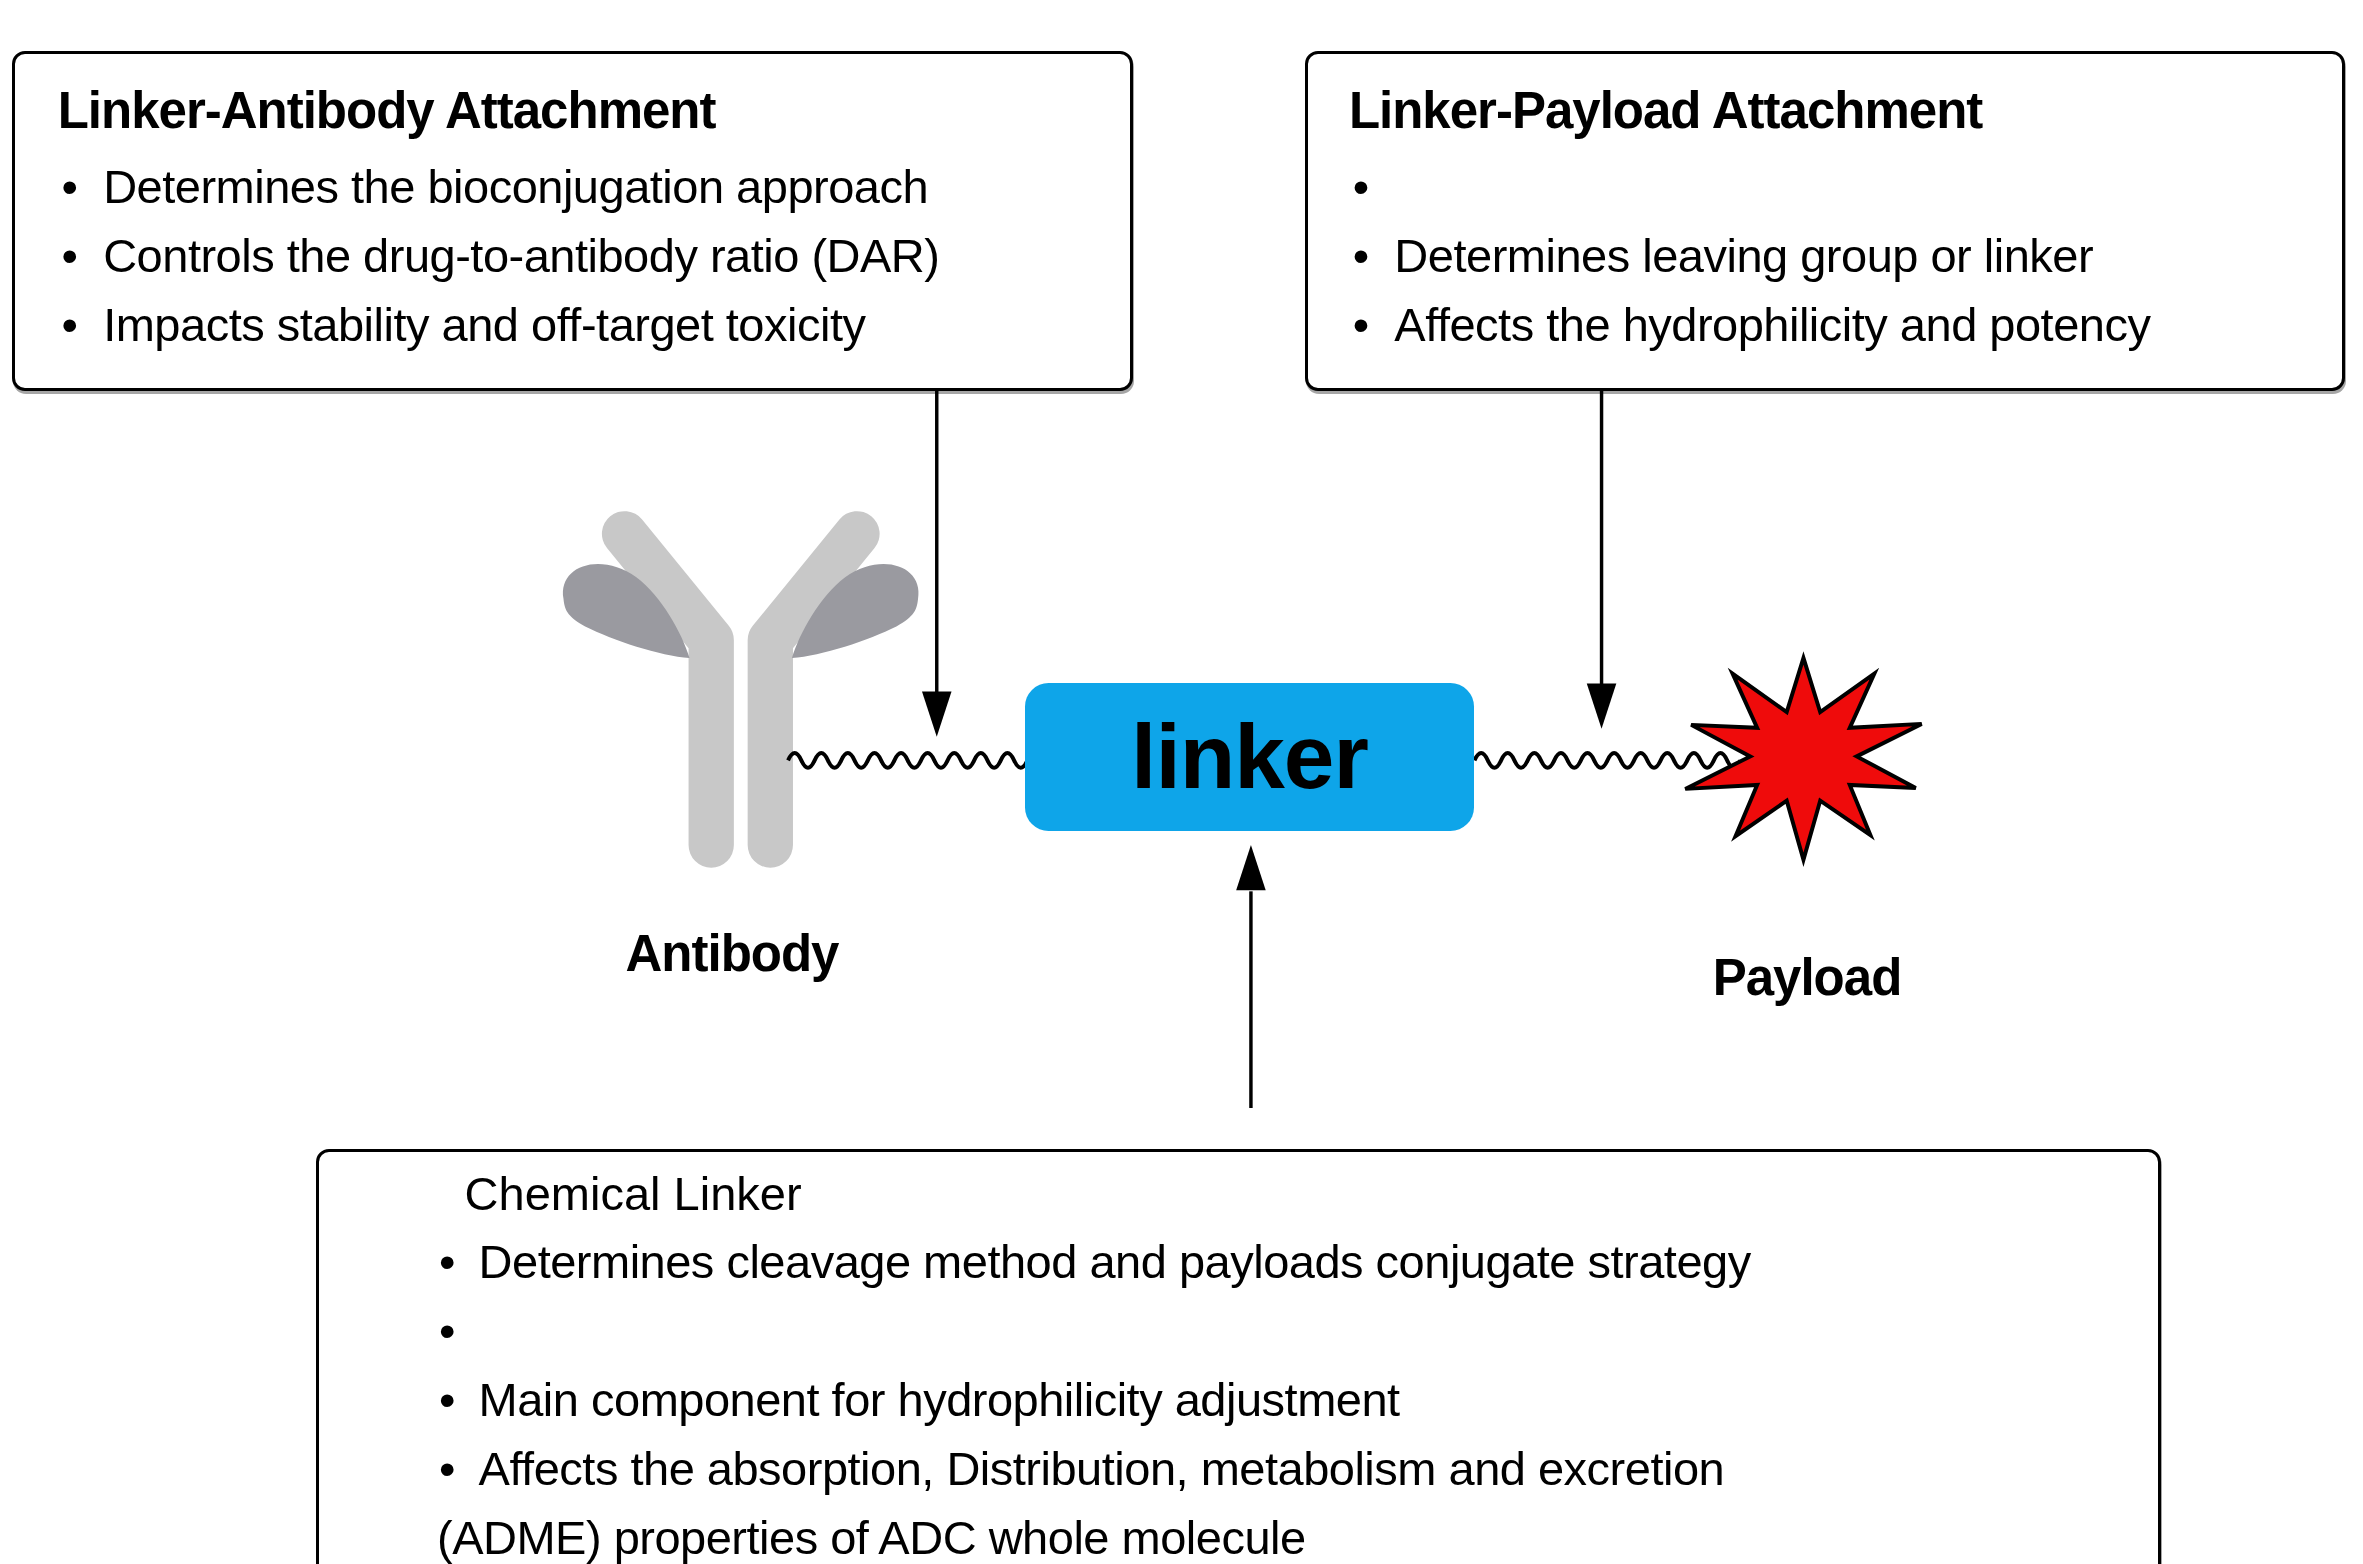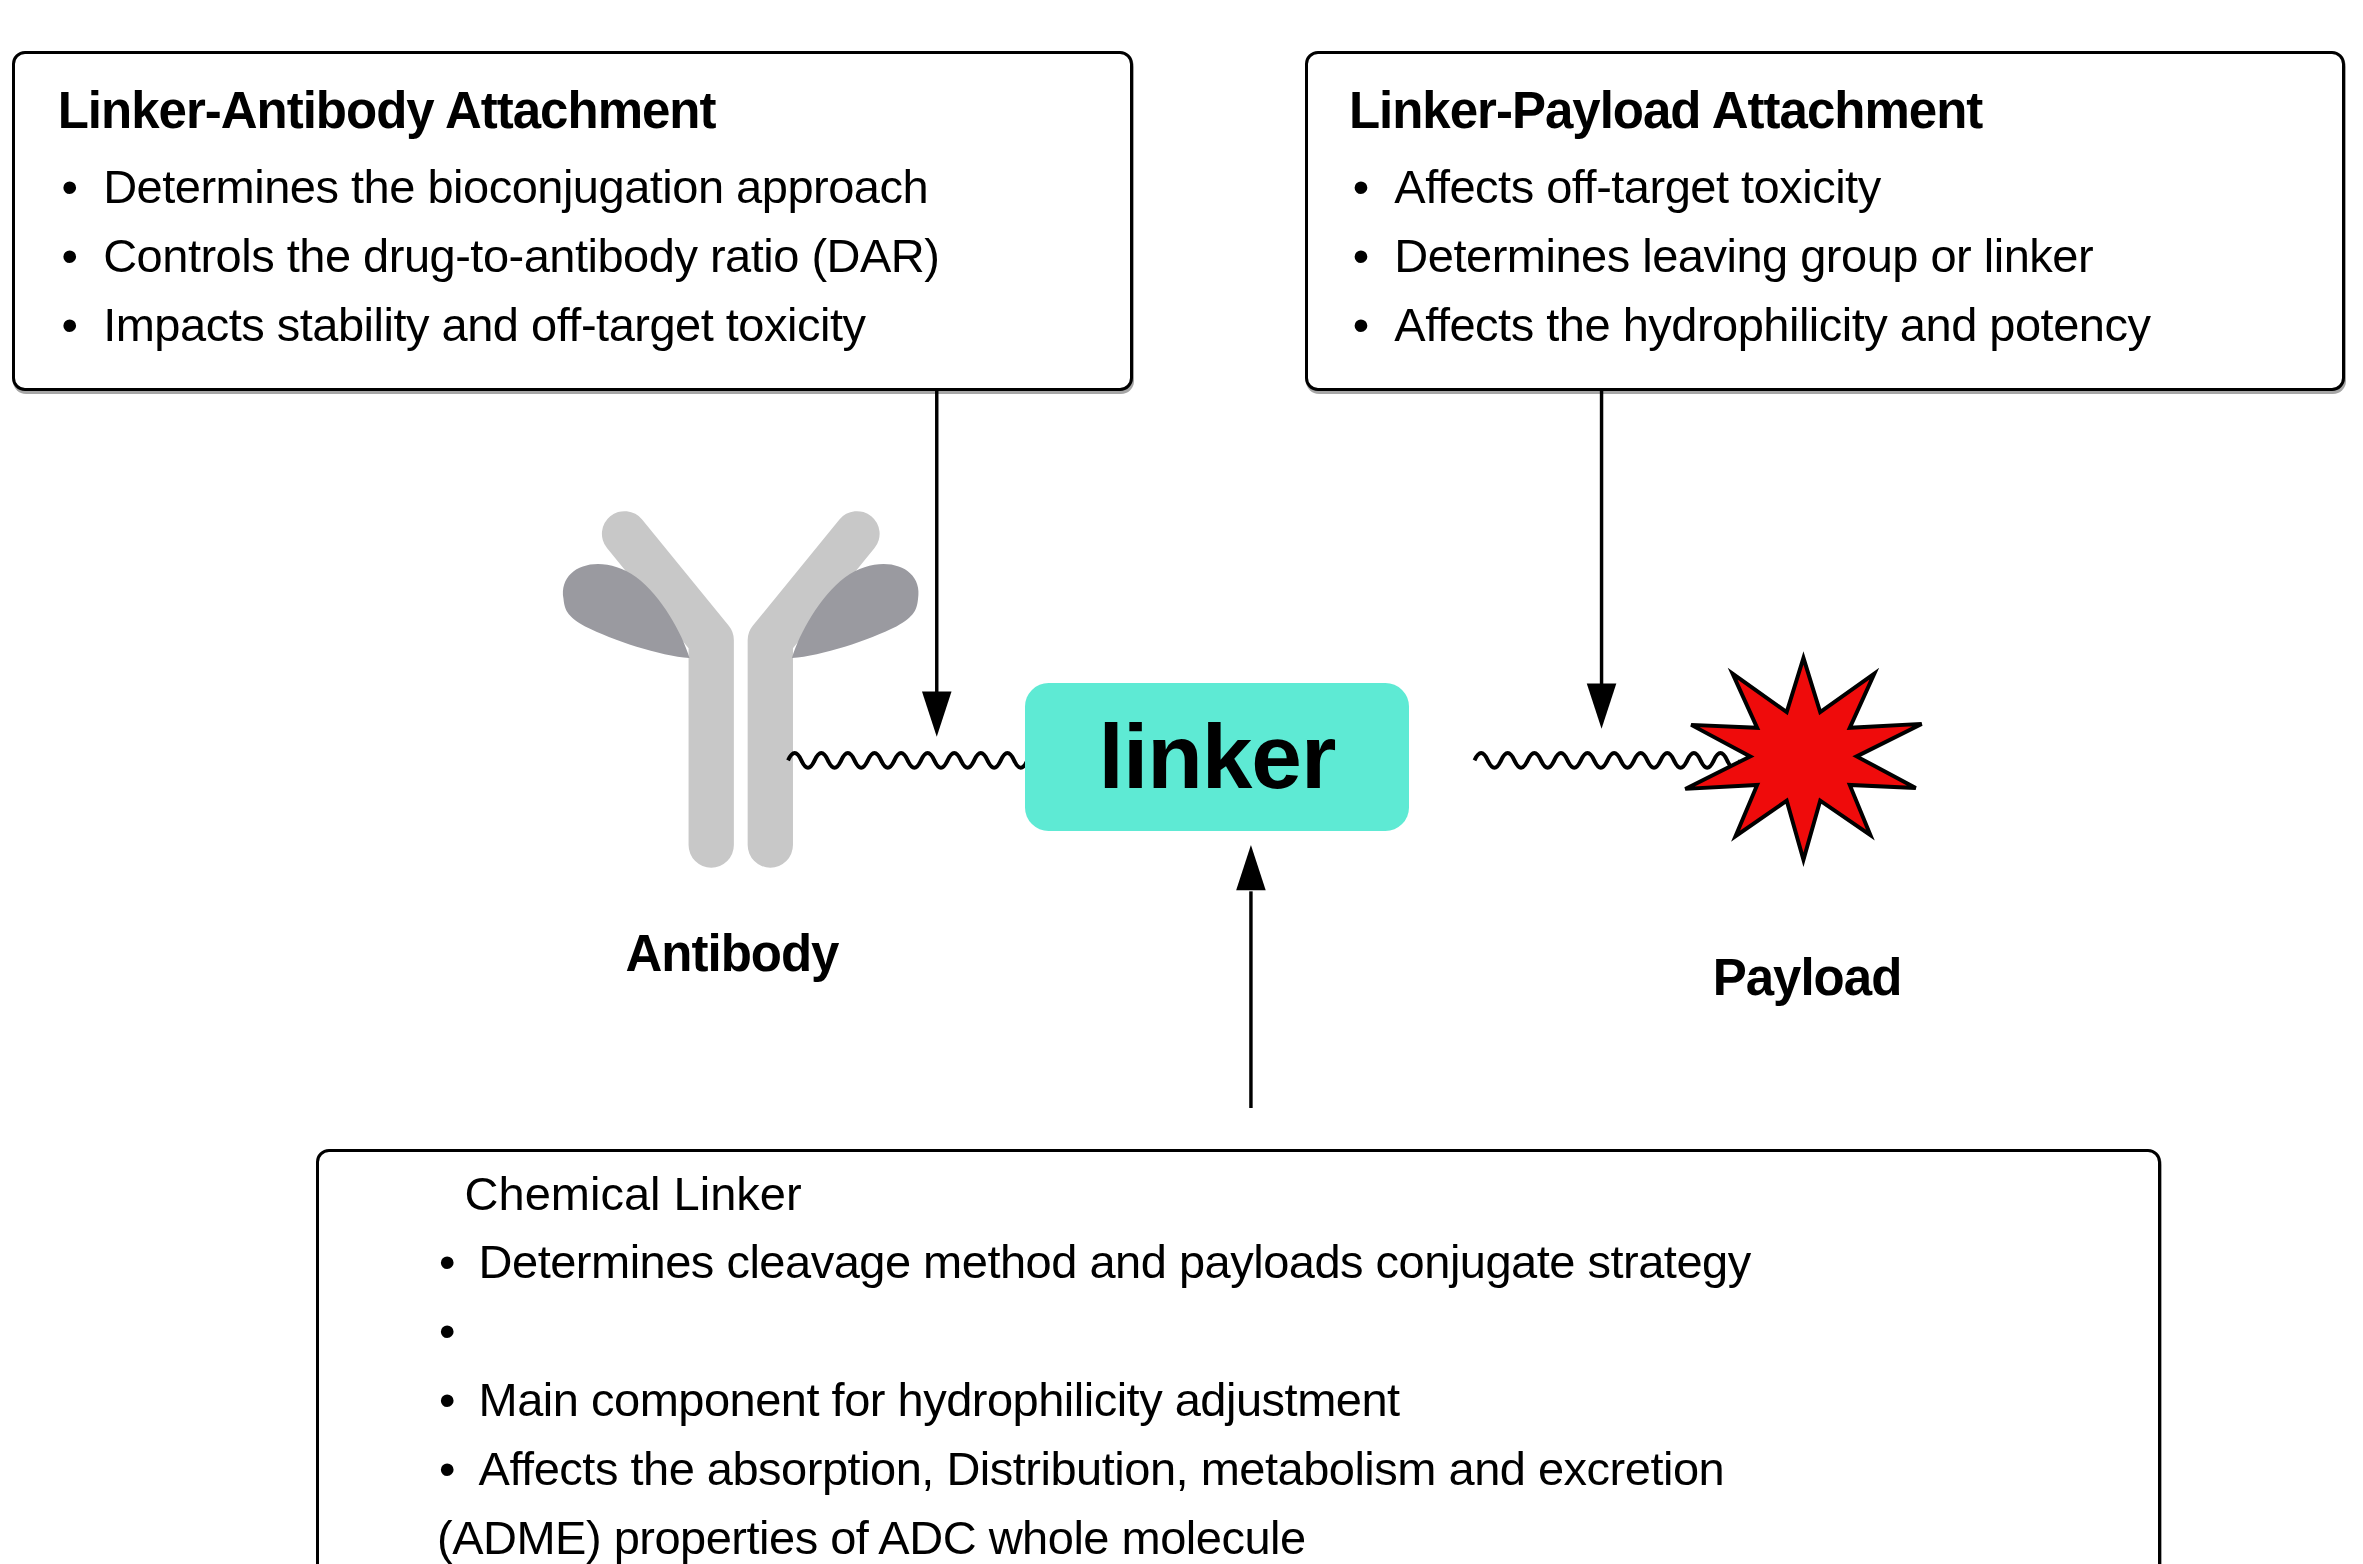--- a/index.html
+++ b/index.html
@@ -39,22 +39,22 @@
   .bullet-line {
     display: flex; align-items: baseline;
     font-size: 47px; line-height: 69px; white-space: nowrap; letter-spacing: -0.5px;
   }
   .bullet-dot { margin-left: 11.8px; margin-right: 25.6px; }
   #box-chemical-linker .bullet-dot { margin-left: 2px; margin-right: 23.6px; }
   #box-chemical-linker .bullet-line.first { margin-top: 5.9px; }
   .cont-line { font-size: 47px; line-height: 69px; white-space: nowrap; letter-spacing: -0.5px; }
 
   #linker-box {
-    position: absolute; left: 1025px; top: 683px; width: 384px; height: 148px;
-    background: #5eead4; border-radius: 23.6px;
+    position: absolute; left: 1025px; top: 683px; width: 449px; height: 148px;
+    background: #0ea5e9; border-radius: 23.6px;
     display: flex; align-items: center; justify-content: center; z-index: 2;
   }
   #linker-box .linker-text { font-size: 91px; font-weight: bold; letter-spacing: -1px; }
 
   .shape-label {
     position: absolute; font-size: 51px; font-weight: bold;
     text-align: center; width: 364px; z-index: 2; letter-spacing: -1px;
   }
   #antibody-label { left: 550px;  top: 924px; }
   #payload-label  { left: 1625px; top: 948px; }
@@ -108,21 +108,20 @@
     <div class="bullet-line">
       <span class="bullet-dot">•</span>
       <span>Impacts stability and off-target toxicity</span>
     </div>
   </div>
 
   <div id="box-linker-payload" class="callout">
     <div class="callout-title">Linker-Payload Attachment</div>
     <div class="bullet-line">
       <span class="bullet-dot">•</span>
-      <span>Affects off-target toxicity</span>
     </div>
     <div class="bullet-line">
       <span class="bullet-dot">•</span>
       <span>Determines leaving group or linker</span>
     </div>
     <div class="bullet-line">
       <span class="bullet-dot">•</span>
       <span>Affects the hydrophilicity and potency</span>
     </div>
   </div>

